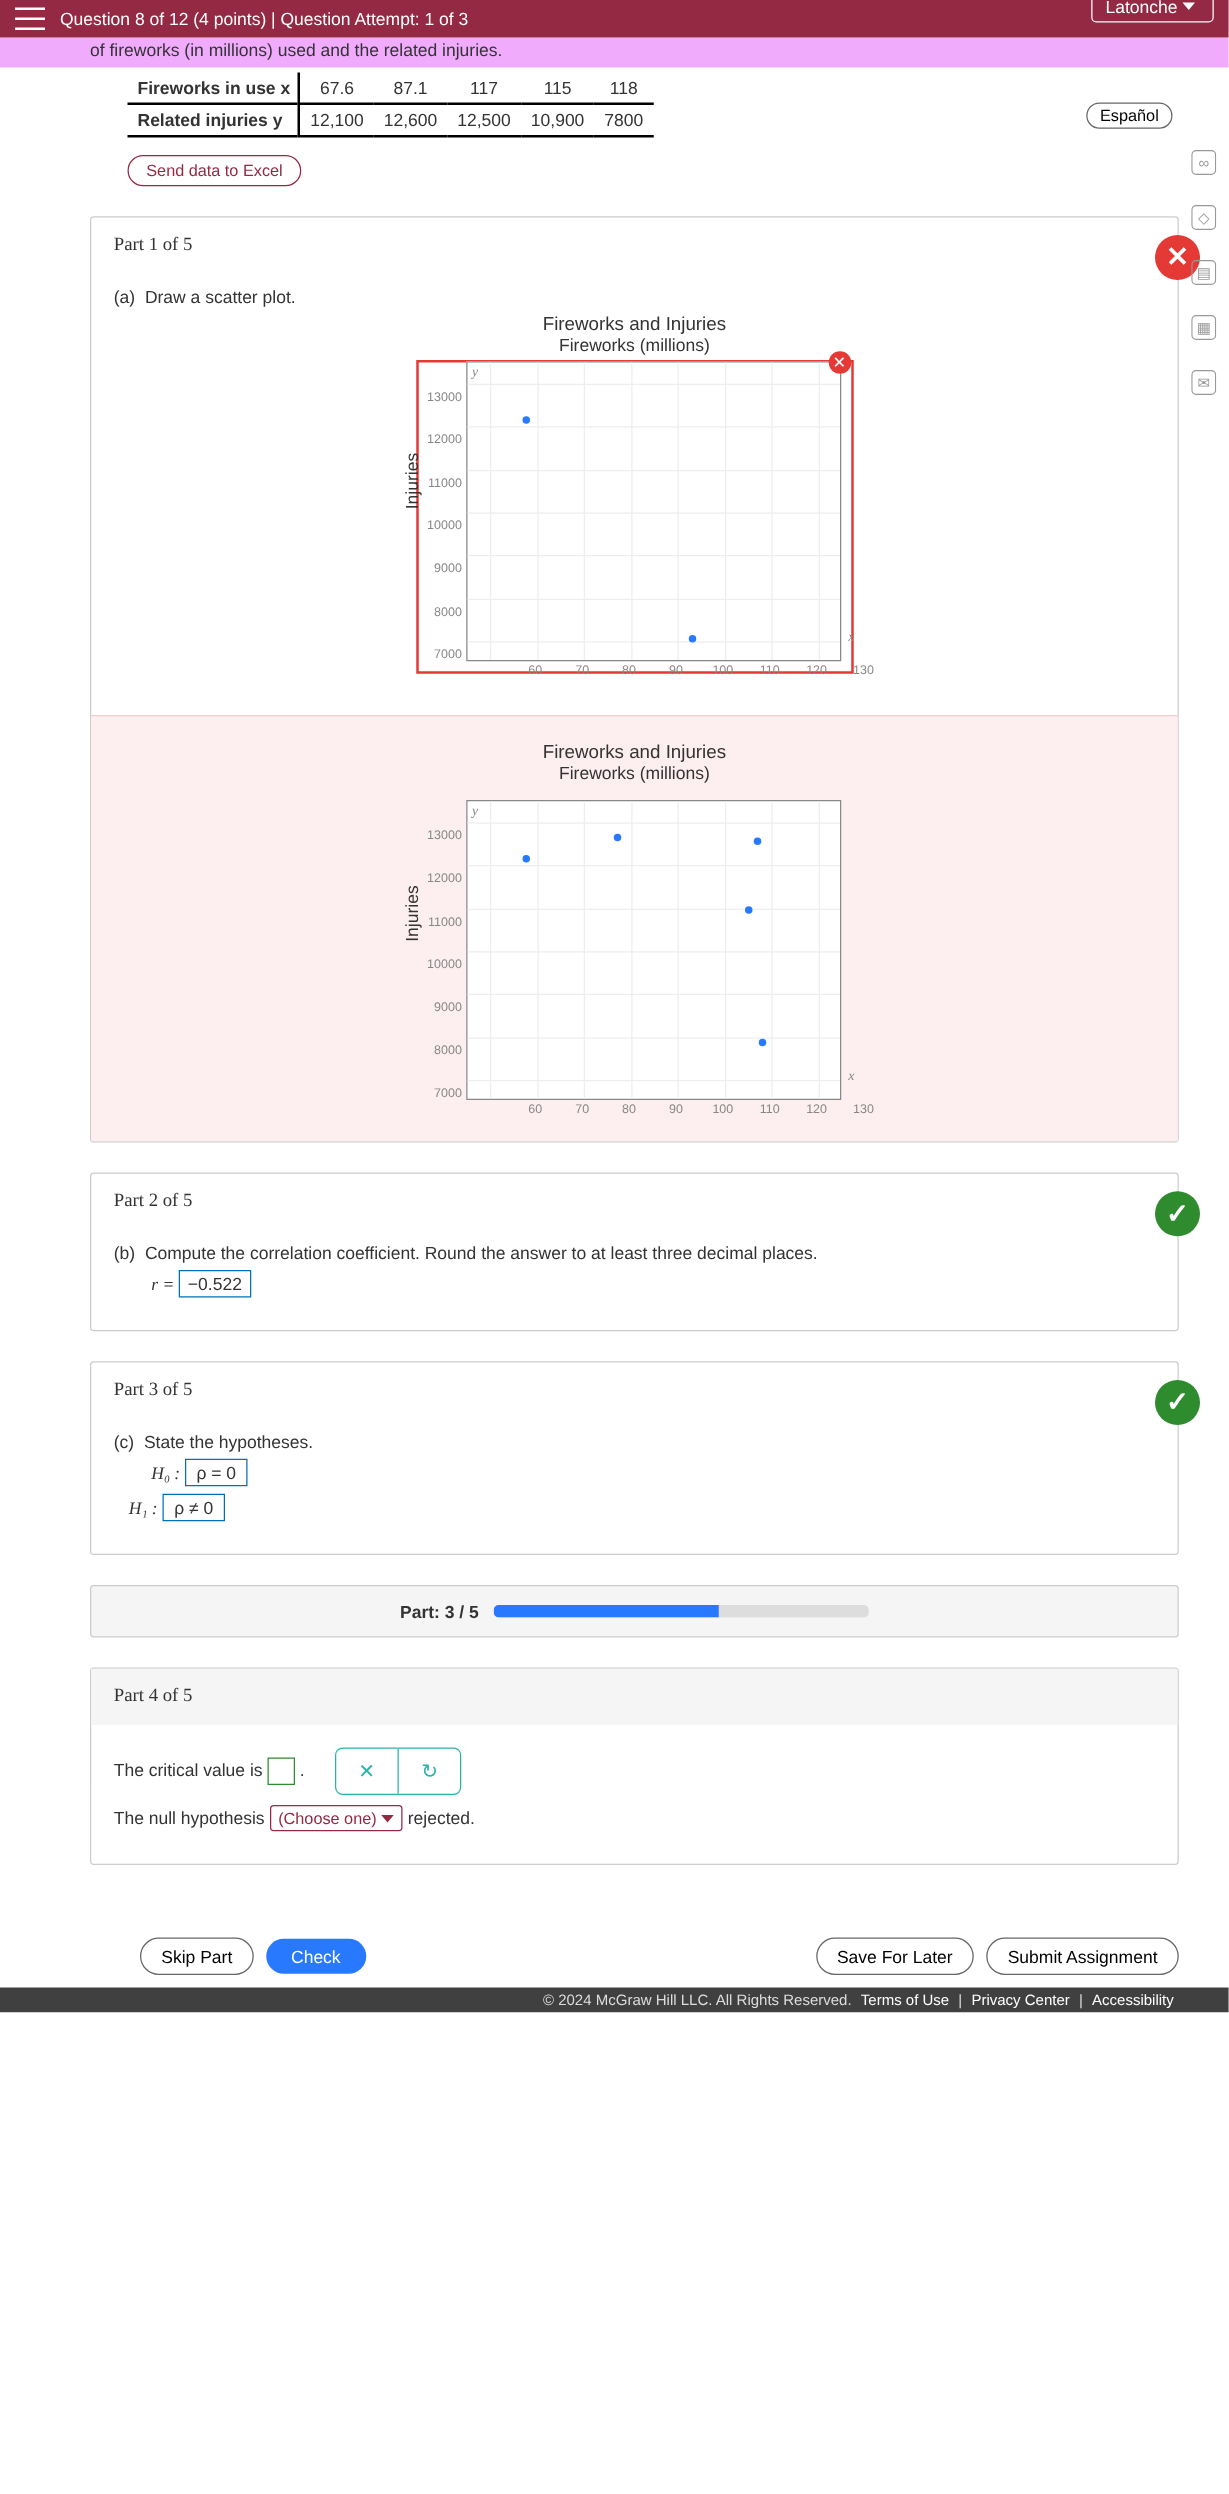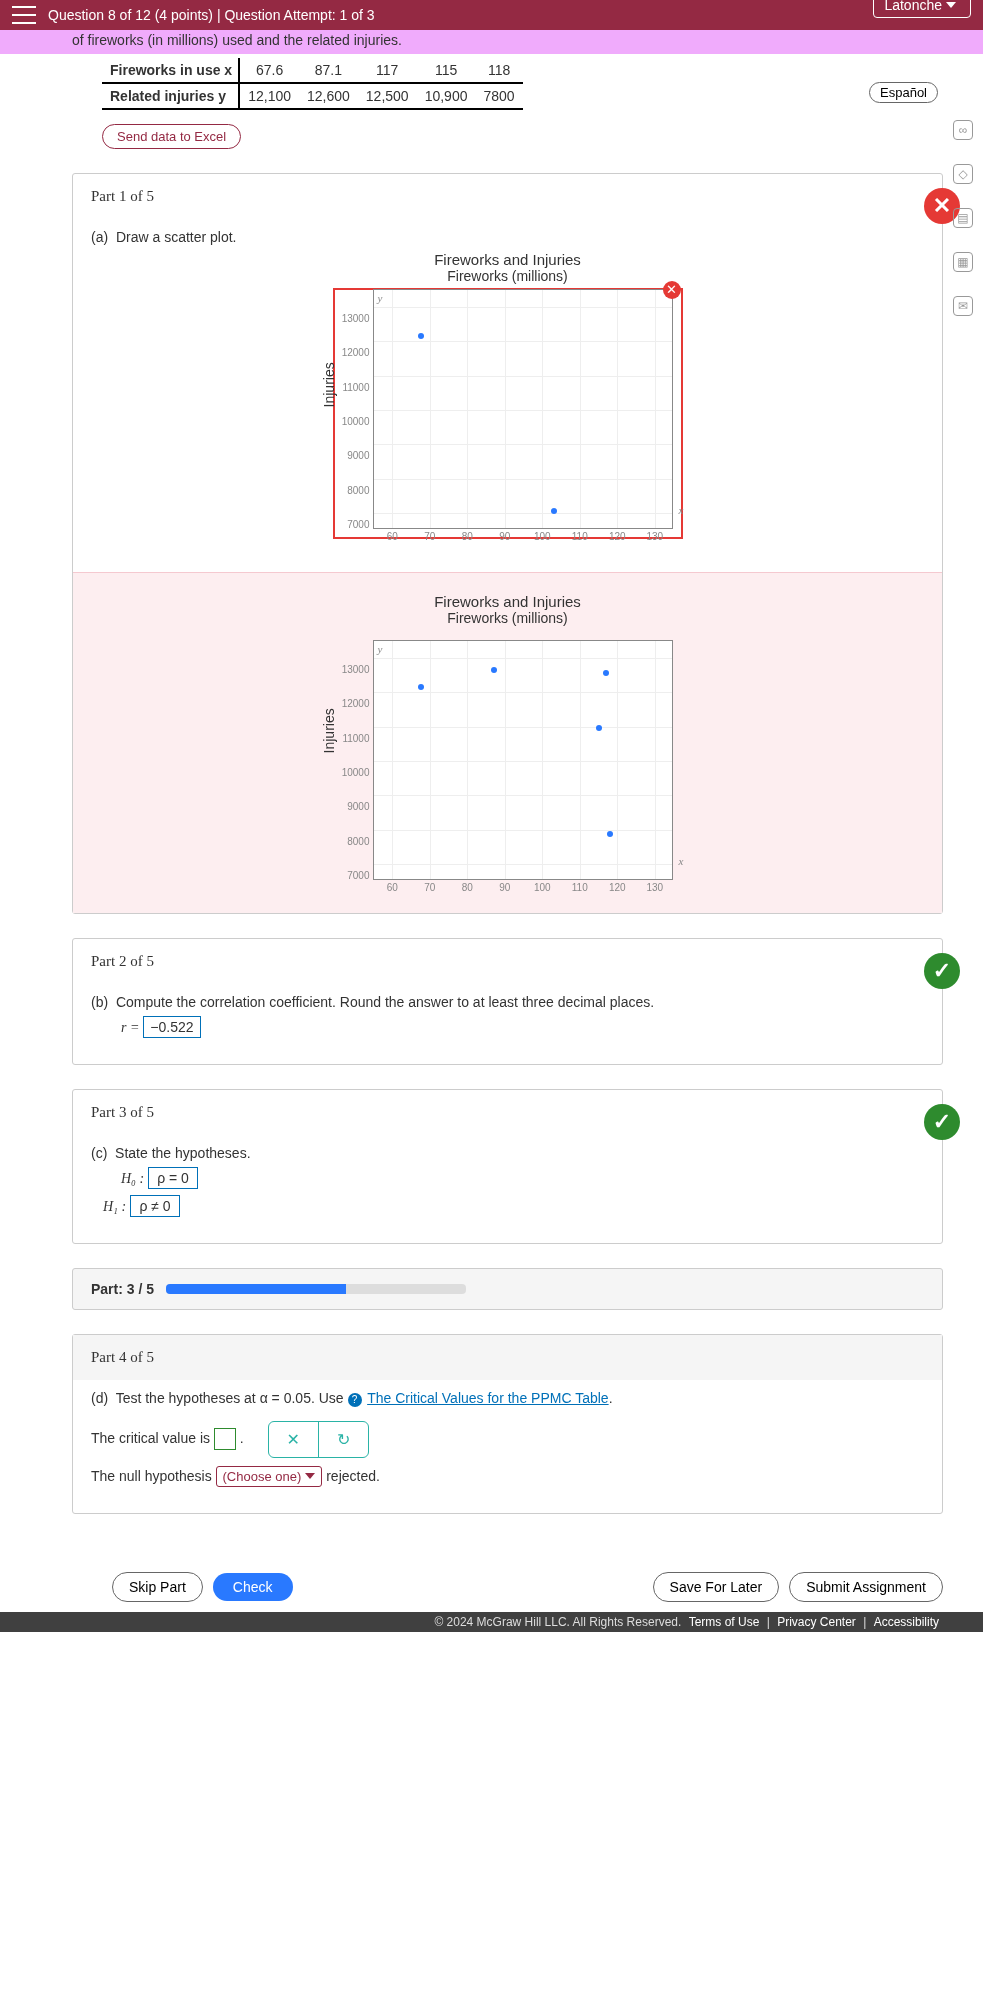--- a/index.html
+++ b/index.html
@@ -26,37 +26,37 @@
 .badge.red { background: #e53935; }
 .badge.green { background: #2e8b2e; }
 .chart-block { text-align: center; }
 .chart-title { font-size: 15px; margin-top: 6px; }
 .chart-sub { font-size: 14px; margin-bottom: 4px; }
 .chart-frame { display: inline-block; position: relative; padding: 10px 10px 10px 40px; }
 .chart-frame .ylabel { position: absolute; left: 4px; top: 50%; transform: rotate(-90deg) translateX(50%); transform-origin: left bottom; font-size: 14px; }
 .plot-box { width: 300px; height: 240px; border: 1px solid #888; position: relative; background: #fff; }
 .gridline-v { position: absolute; top: 0; bottom: 0; width: 1px; background: #eee; }
 .gridline-h { position: absolute; left: 0; right: 0; height: 1px; background: #eee; }
-.axislabel-x { position: absolute; font-size: 10px; color: #888; transform: translateX(-50%); bottom: -14px; }
+.axislabel-x { position: absolute; font-size: 10px; color: #888; transform: translateX(-50%); bottom: -14px; margin-left: 36px; }
 .axislabel-y { position: absolute; font-size: 10px; color: #888; transform: translateY(50%); left: -34px; text-align: right; width: 30px;}
 .dot { width: 6px; height: 6px; border-radius: 50%; background: #2979ff; position: absolute; transform: translate(-50%, 50%); }
 .plot-outer.red-border { outline: 2px solid #e53935; outline-offset: -2px; padding-top:1px;}
 .red-x { width: 18px; height: 18px; border-radius: 50%; background: #e53935; color: #fff; position: absolute; right: -9px; top: -9px; font-size: 13px; text-align: center; line-height: 18px; }
 .correct-band { background: #fdeef0; padding: 14px 18px 20px 18px; margin-top: 10px; border-top:1px solid #f5c9d0;}
 .correct-label { color: #0070b8; font-weight: bold; font-size: 14px; margin-bottom: 6px; }
 .input-box { border: 1px solid #0070b8; background: #fff; padding: 2px 6px; font-family: inherit; font-size: 14px; display: inline-block; min-width: 50px; text-align:center;}
 .input-empty { border: 1px solid #2e8b2e; width: 22px; height: 22px; display: inline-block; vertical-align: middle; background:#fff;}
 .tealbox { border: 1px solid #2ab3a6; border-radius: 6px; display: inline-flex; gap: 0; margin-left: 20px; overflow:hidden; vertical-align:middle;}
 .tealbox span { padding: 8px 18px; font-size: 16px; color: #2ab3a6; cursor: pointer; }
 .tealbox span:first-child { border-right: 1px solid #2ab3a6; }
 .link { color: #0070b8; text-decoration: underline; cursor: pointer; }
 .info-circle { display: inline-flex; width: 14px; height: 14px; border-radius: 50%; background: #0070b8; color: #fff; font-size: 10px; align-items: center; justify-content: center; margin-right: 2px; }
 .choose-one { border: 1px solid #942943; color: #942943; padding: 2px 6px; font-size: 13px; border-radius: 3px; cursor: pointer; display:inline-flex; align-items:center; gap:4px;}
 .choose-one .tri { width: 0; height: 0; border-left: 5px solid transparent; border-right: 5px solid transparent; border-top: 6px solid #942943; }
-.progress-row { background: #f5f5f5; padding: 12px 18px; display: flex; align-items: center; gap: 12px; border:1px solid #ccc; border-radius:3px; margin-top:24px;}
+.progress-row { background: #f5f5f5; padding: 12px 18px; display: flex; align-items: center; gap: 12px; border:1px solid #ccc; border-radius:3px; margin-top:24px;justify-content:center;}
 .prog-bar { flex: 0 0 300px; height: 10px; background: #ddd; border-radius: 4px; overflow: hidden; }
 .prog-fill { height: 100%; background: #2979ff; width: 60%; }
 .footer-bar { display: flex; align-items: center; padding: 18px 40px 10px 112px; gap: 10px; }
 .footer-bar .spacer { flex: 1; }
 .btn-outline { border: 1px solid #666; background: #fff; border-radius: 18px; padding: 6px 16px; font-size: 14px; cursor: pointer; }
 .btn-primary { background: #2979ff; color: #fff; border: none; border-radius: 18px; padding: 6px 20px; font-size: 14px; cursor: pointer; }
 .legal { background: #404040; color: #ddd; font-size: 12px; text-align: right; padding: 3px 40px; }
 .legal a { color: #fff; margin: 0 4px; text-decoration:none;}
 .right-icons { position: fixed; right: 10px; top: 120px; display: flex; flex-direction: column; gap: 24px; align-items: center; }
 .right-icons div { width: 20px; height: 20px; border: 1px solid #999; border-radius: 4px; font-size: 12px; color: #999; display: flex; align-items: center; justify-content: center; cursor:pointer;}
@@ -250,25 +250,20 @@
     <span style="font-weight:bold;">Part: 3 / 5</span>
     <div class="prog-bar">
         <div class="prog-fill"></div>
       </div>
   </div>
 
   
   <div class="part-card">
     <div class="part-header" style="background:#f5f5f5;">Part 4 of 5</div>
     <div class="part-body">
-      <p><span>(d)</span>&nbsp;
-         <span>Test the hypotheses at α = 0.05. Use </span>
-         <span class="info-circle">?</span>
-         <a class="link">The Critical Values for the PPMC Table</a>.
-      </p>
       <p style="margin-top:14px;">
         <span>The critical value is </span>
         <span class="input-empty"></span>
         <span>.</span>
         <span class="tealbox">
           <span>✕</span>
           <span>↻</span>
         </span>
       </p>
       <p style="margin-top:8px;">

